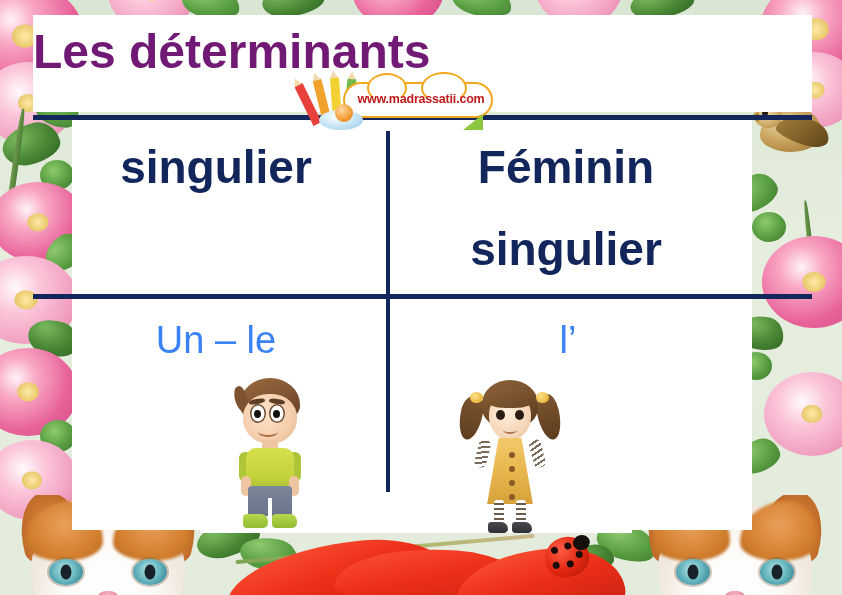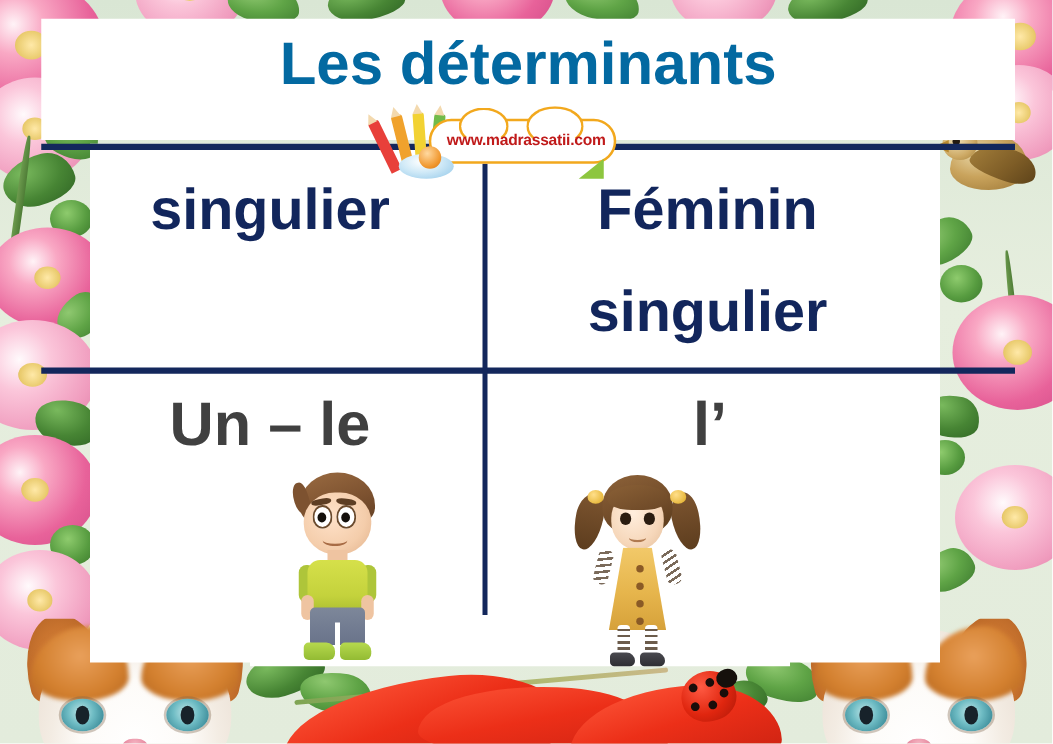--- a/index.html
+++ b/index.html
@@ -245,33 +245,32 @@
   }
   #title-panel { left: 33px; top: 15px;  width: 779px; height: 97px; }
   #cells-panel { left: 72px; top: 115px; width: 680px; height: 415px; }
   #cells-panel-wide { left: 200px; top: 455px; width: 432px; height: 78px; }
 
   
   #title-text {
     position: absolute;
     left: 33px; top: 22px;
     width: 779px;
-    text-align: center;
     font-size: 48px;
     font-weight: bold;
-    color: #0369a1;
+    color: #701a75;
     letter-spacing: 0px;
     line-height: 60px;
     white-space: nowrap;
   }
 
   
   #watermark {
     position: absolute;
-    left: 305px; top: 93px;
+    left: 305px; top: 80px;
     width: 190px; height: 48px;
     z-index: 7;
   }
   .wm-cloud {
     position: absolute;
     left: 38px; top: 2px;
     width: 150px; height: 36px;
     background: #ffffff;
     border: 2px solid #f2a81d;
     border-radius: 22px;
@@ -377,23 +376,23 @@
   #head-left  { left: 46px; }
   #head-right { left: 396px; }
   .head-cell .l1, .head-cell .l2 { display: block; white-space: nowrap; }
 
   
   .val-cell {
     position: absolute;
     top: 305px;
     width: 340px;
     text-align: center;
-    font-size: 49px;
-    font-weight: bold;
-    color: #404040;
+    font-size: 38px;
+    font-weight: normal;
+    color: #3b82f6;
     line-height: 70px;
     z-index: 5;
   }
   #val-left  { left: 46px; }
   #val-right { left: 398px; }
   .val-cell span { display: block; white-space: nowrap; }
 
   
   .kid { position: absolute; z-index: 5; }
   #boy { left: 222px; top: 378px; width: 96px; height: 152px; }

